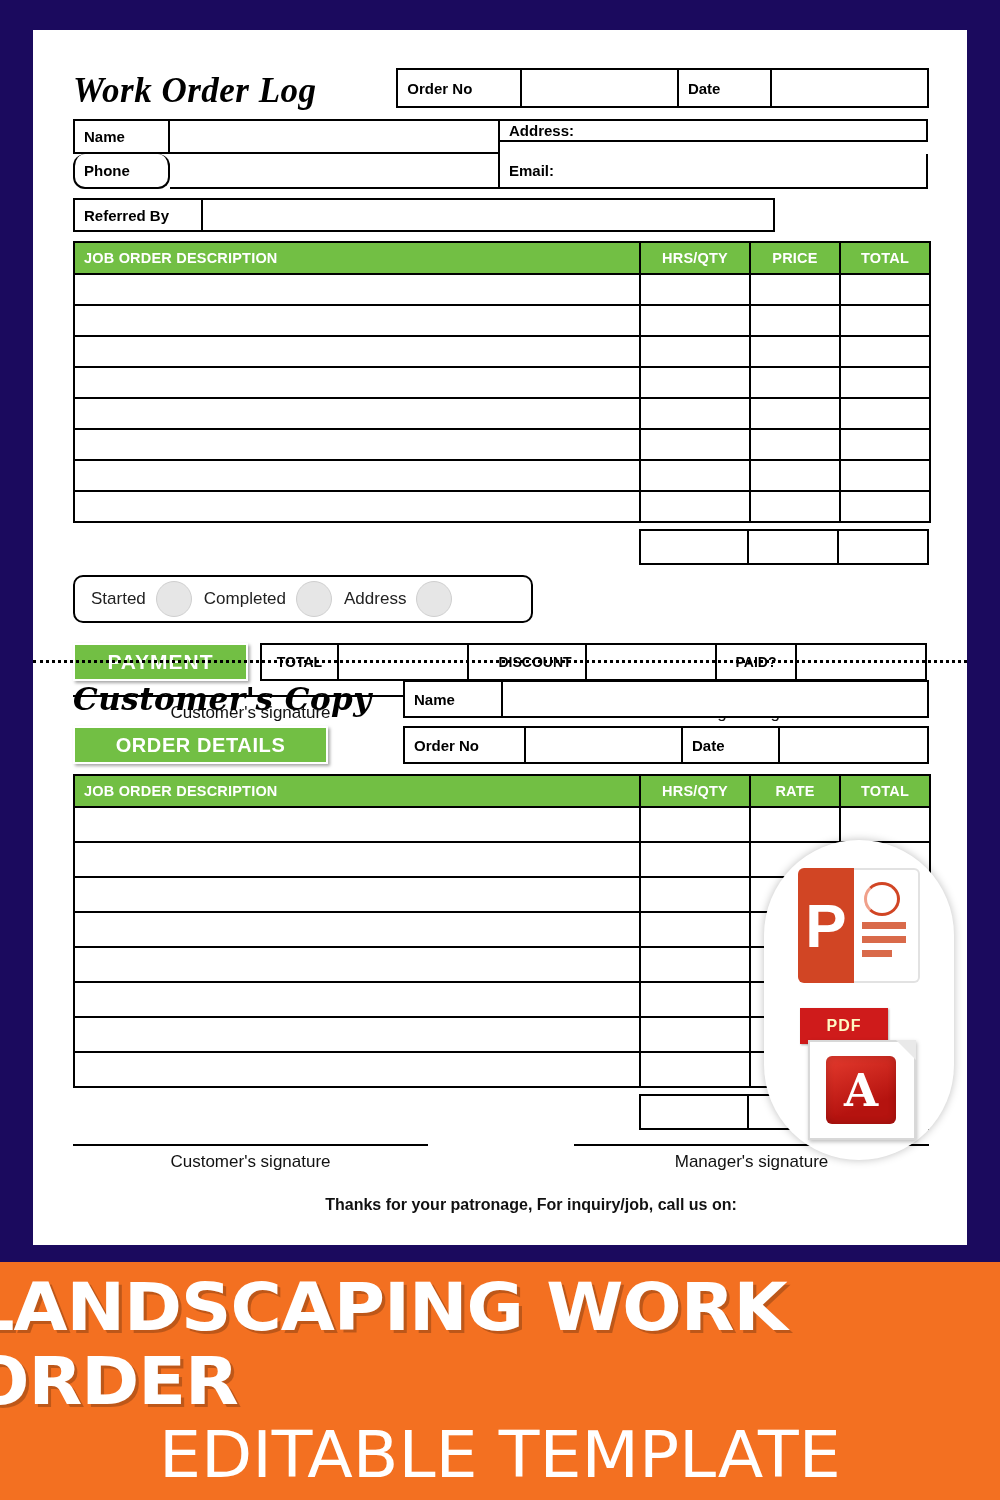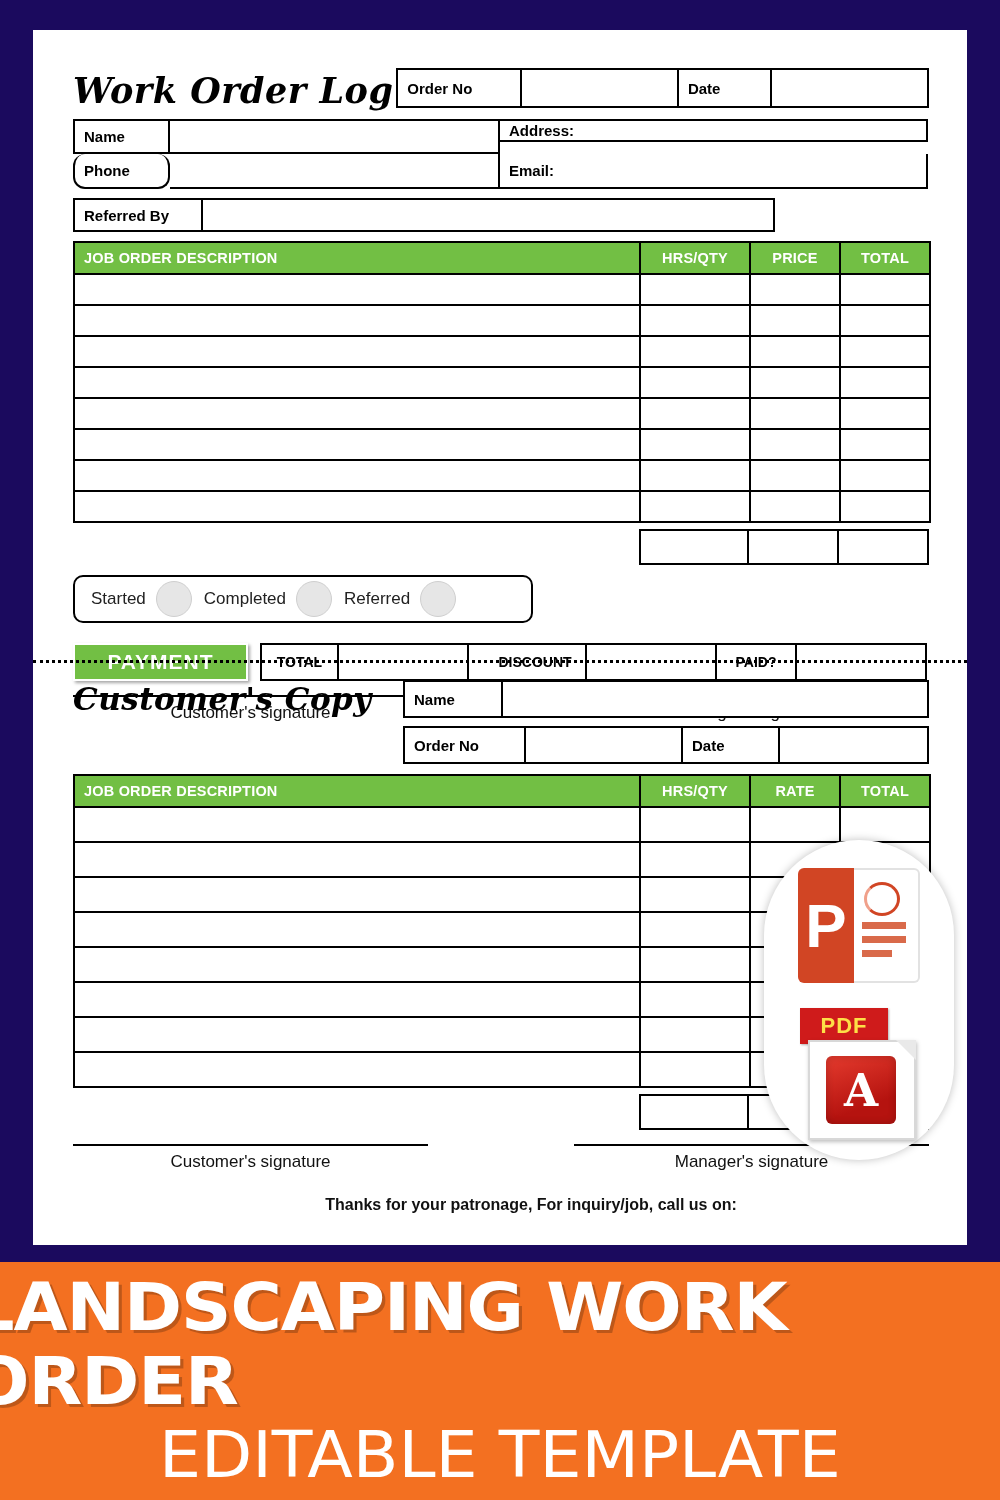--- a/index.html
+++ b/index.html
@@ -58,20 +58,21 @@
     font-family: "DejaVu Serif", serif;
     font-style: italic;
     font-weight: bold;
     color: #000;
     letter-spacing: 0.5px;
   }
   .title-1 {
     font-size: 35px;
     line-height: 42px;
     white-space: nowrap;
+    font-family: Liberation Serif, serif;
   }
 
   
   .hdr1 { position: relative; height: 42px; display: flex; align-items: flex-start; }
   .hdr1 .title-wrap { width: 330px; padding-top: 2px; }
   .orderno-box { width: 128px; height: 40px; }
   .orderno-val { width: 160px; height: 40px; border-left: none; }
   .date-box { width: 95px; height: 40px; border-left: none; }
   .date-val { width: 160px; height: 40px; border-left: none; }
 
@@ -257,22 +258,22 @@
     border-left-color: #f0a08a;
   }
   .ppt-bar { position: absolute; left: 8px; height: 7px; background: #d96a4a; }
   .ppt-b1 { top: 52px; width: 44px; }
   .ppt-b2 { top: 66px; width: 44px; }
   .ppt-b3 { top: 80px; width: 30px; }
 
   .pdf-tag {
     position: absolute; left: 36px; top: 168px;
     width: 88px; height: 36px;
-    background: #cf1b1b; color: #fde047;
-    font-size: 22px; font-weight: bold;
+    background: #cf1b1b; color: #fef9c3;
+    font-size: 16px; font-weight: bold;
     display: flex; align-items: center; justify-content: center;
     letter-spacing: 1px;
     box-shadow: 1px 1px 2px rgba(0,0,0,.3);
   }
   .pdf-page {
     position: absolute; left: 44px; top: 200px;
     width: 104px; height: 96px;
     background: #fff; border: 2px solid #d8d8d8;
     box-shadow: 1px 2px 4px rgba(0,0,0,.25);
   }
@@ -435,21 +436,21 @@
         <div class="status-box">
           <div class="status-item">
             <span>Started</span>
             <span class="circle"></span>
           </div>
           <div class="status-item">
             <span>Completed</span>
             <span class="circle"></span>
           </div>
           <div class="status-item">
-            <span>Referred</span>
+            <span>Address</span>
             <span class="circle"></span>
           </div>
         </div>
       </div>
 
       <div class="pay-row">
         <div class="pay-btn">PAYMENT</div>
         <div class="pay-gap"></div>
         <div class="bx lbl pt-lbl">TOTAL</div>
         <div class="bx pt-val"></div>
@@ -472,20 +473,21 @@
 
     </div>
 
     <div class="divider"></div>
 
     <div class="copy">
 
       <div class="copy-head">
         <div class="copy-head-left">
           <div class="script title-2">Customer's Copy</div>
+          <div class="od-btn">ORDER DETAILS</div>
         </div>
         <div class="copy-head-right">
           <div class="row">
             <div class="bx lbl ch-name-lbl">Name</div>
             <div class="bx ch-name-val"></div>
           </div>
           <div class="row ch-r2">
             <div class="bx lbl ch-ord-lbl">Order No</div>
             <div class="bx ch-ord-val"></div>
             <div class="bx lbl ch-date-lbl">Date</div>

